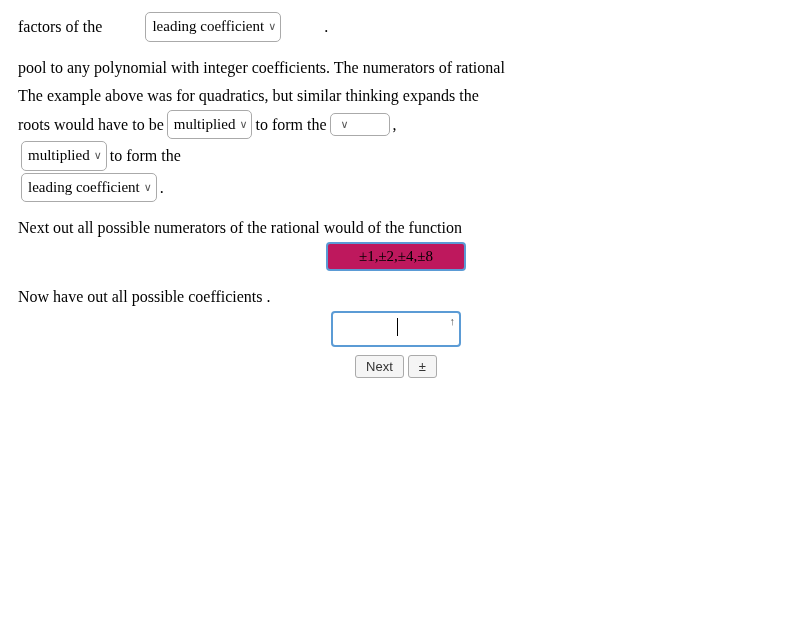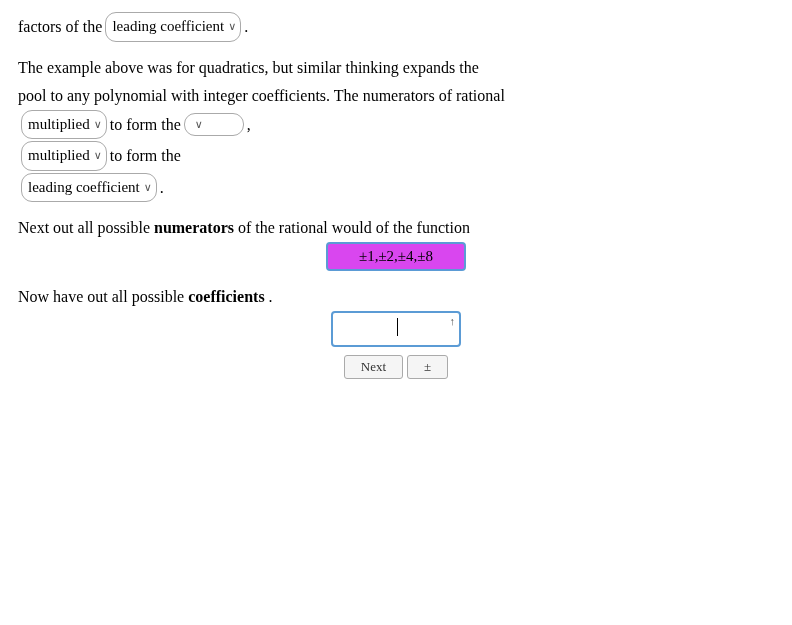--- a/index.html
+++ b/index.html
@@ -19,21 +19,21 @@
       line-height: 1.7;
       margin-bottom: 2px;
     }
     .line span {
       white-space: pre;
     }
     .dropdown {
       display: inline-flex;
       align-items: center;
       border: 1px solid #aaa;
-      border-radius: 11px;
+      border-radius: 5px;
       padding: 1px 4px 1px 6px;
       background: #fff;
       font-size: 15px;
       font-family: Georgia, serif;
       cursor: pointer;
       min-width: 60px;
       margin: 0 3px;
     }
     .dropdown .chevron {
       margin-left: 4px;
@@ -49,21 +49,21 @@
       font-style: italic;
     }
     .answer-box {
       display: inline-block;
       border: 2px solid #5b9bd5;
       border-radius: 4px;
       padding: 4px 18px;
       min-width: 140px;
       text-align: center;
       font-size: 15px;
-      background: #d946ef;
+      background: #be185d;
       color: #000;
       font-style: normal;
     }
     .input-box {
       display: inline-block;
       border: 2px solid #5b9bd5;
       border-radius: 4px;
       padding: 4px 0;
       min-width: 130px;
       min-height: 36px;
@@ -83,35 +83,36 @@
     }
     .fraction-indicator {
       position: absolute;
       top: 2px;
       right: 4px;
       font-size: 11px;
       color: #555;
     }
     .section {
       margin-bottom: 12px;
-    }
-    .bold { font-weight: bold; margin-top: 41px; }
+      gap: 40px;
+    }
+    .bold { font-weight: normal; margin-top: 41px; }
     .button-row {
       display: flex;
       align-items: center;
       justify-content: center;
       gap: 4px;
       margin-top: 8px;
     }
     .btn {
       border: 1px solid #aaa;
       border-radius: 3px;
-      padding: 3px 16px;
+      padding: 3px 10px;
       font-size: 13px;
-      font-family: Liberation Serif, serif;
+      font-family: Liberation Sans, sans-serif;
       background: #f5f5f5;
       cursor: pointer;
       color: #333;
     }
     .center-wrap {
       display: flex;
       flex-direction: column;
       align-items: center;
     }
     sup { font-size: 0.75em; vertical-align: super; }
@@ -124,26 +125,27 @@
   <span>factors of the</span>
   <div class="dropdown">
     <span>leading coefficient</span>
     <span class="chevron">∨</span>
   </div>
   <span>.</span>
 </div>
 
 <div class="section">
   <div class="block-line">
+    <span>pool to any polynomial with integer coefficients. The numerators of rational</span>
+  </div>
+  <div class="block-line">
     <span>The example above was for quadratics, but similar thinking expands the</span>
   </div>
-  <div class="block-line">
-    <span>pool to any polynomial with integer coefficients. The numerators of rational</span>
-  </div>
   <div class="line">
+    <span>roots would have to be</span>
     <div class="dropdown">
       <span>multiplied</span>
       <span class="chevron">∨</span>
     </div>
     <span>to form the</span>
     <div class="dropdown">
       <span class="chevron">∨</span>
     </div>
     <span>,</span>
   </div>

